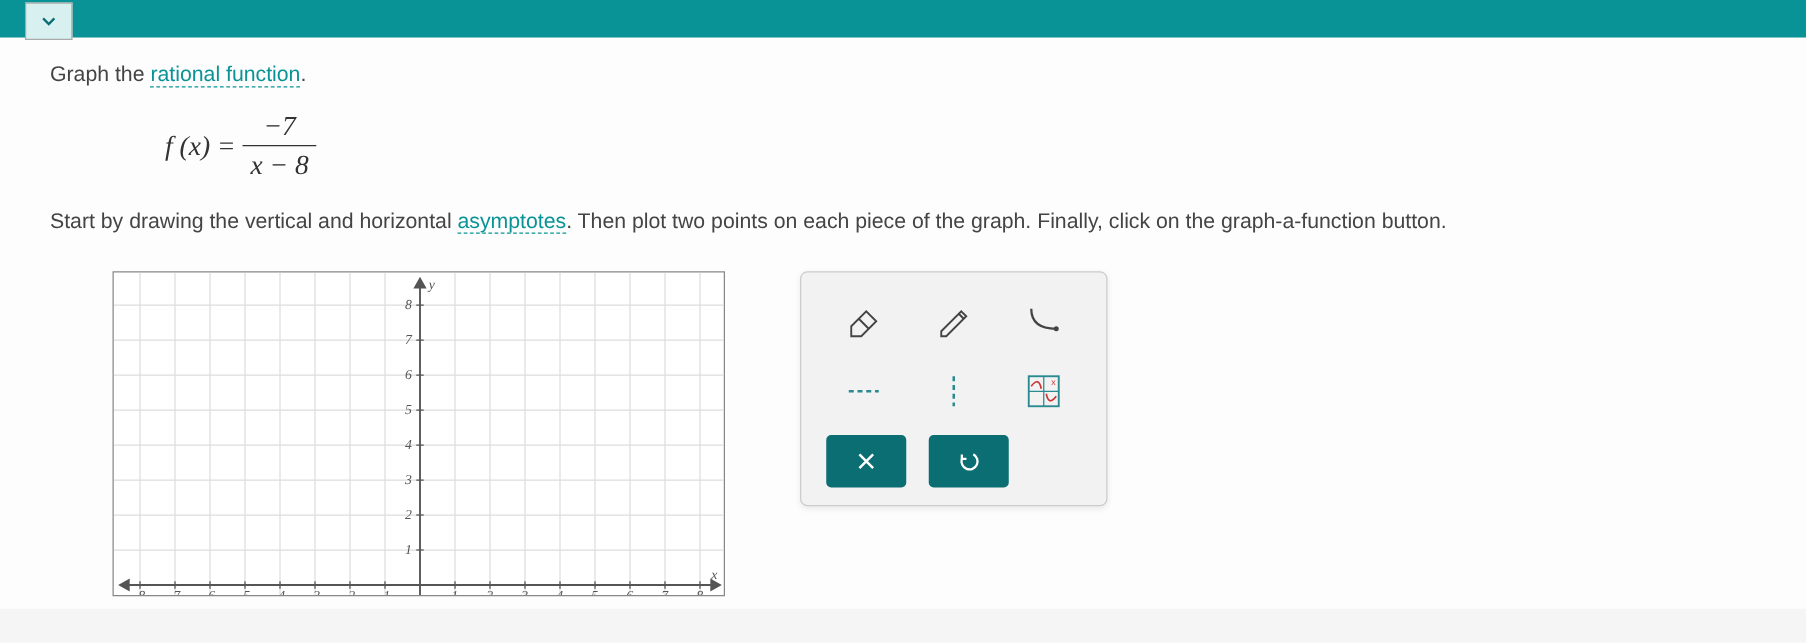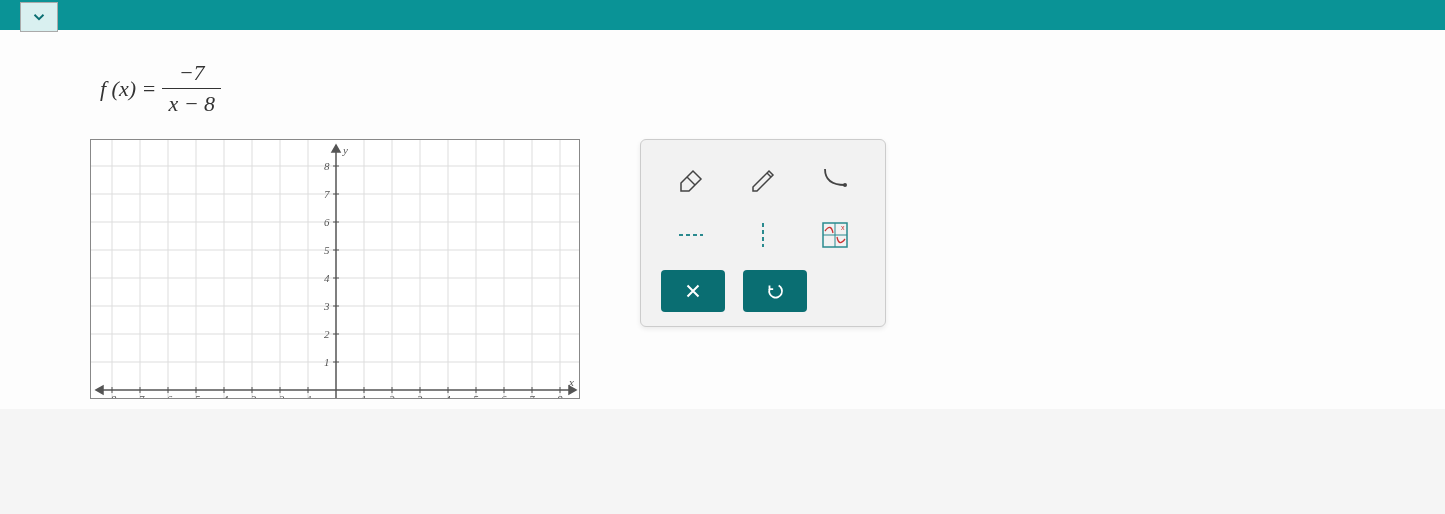--- a/index.html
+++ b/index.html
@@ -39,21 +39,21 @@
     font-size: 17px;
     color: #444;
     margin-bottom: 18px;
   }
   .glossary-link {
     color: #0a9396;
     border-bottom: 1px dashed #0a9396;
     cursor: pointer;
   }
   .equation {
-    margin: 10px 0 22px 60px;
+    margin: 10px 0 22px 92px;
     display: flex;
     align-items: center;
     font-family: 'Times New Roman', serif;
     font-style: italic;
     font-size: 22px;
     color: #333;
   }
   .equation .lhs { margin-right: 6px; }
   .equation .frac {
     display: inline-flex;
@@ -138,29 +138,35 @@
 <div class="top-bar">
   <div class="collapse-btn">
     <svg viewBox="0 0 24 24">
       <path d="M6 9 L12 15 L18 9" fill="none" stroke="#0a6e72" stroke-width="2.5"></path>
     </svg>
   </div>
 </div>
 
 <div class="content">
 
+  <div class="prompt-line">
+    <span>Graph the </span><span class="glossary-link">rational function</span><span>.</span>
+  </div>
 
   <div class="equation">
     <span class="lhs">f (x) =</span>
     <span class="frac">
       <span class="num">−7</span>
       <span class="den">x − 8</span>
     </span>
   </div>
 
+  <div class="instr">
+    <span>Start by drawing the vertical and horizontal </span><span class="glossary-link">asymptotes</span><span>. Then plot two points on each piece of the graph. Finally, click on the graph-a-function button.</span>
+  </div>
 
   <div class="work-area">
 
     <div class="graph-box">
       <svg width="490" height="260" viewBox="0 0 490 260">
 
         <g stroke="#ddd" stroke-width="1">
 
           <line x1="21" y1="0" x2="21" y2="260"></line>
             <line x1="49" y1="0" x2="49" y2="260"></line>

